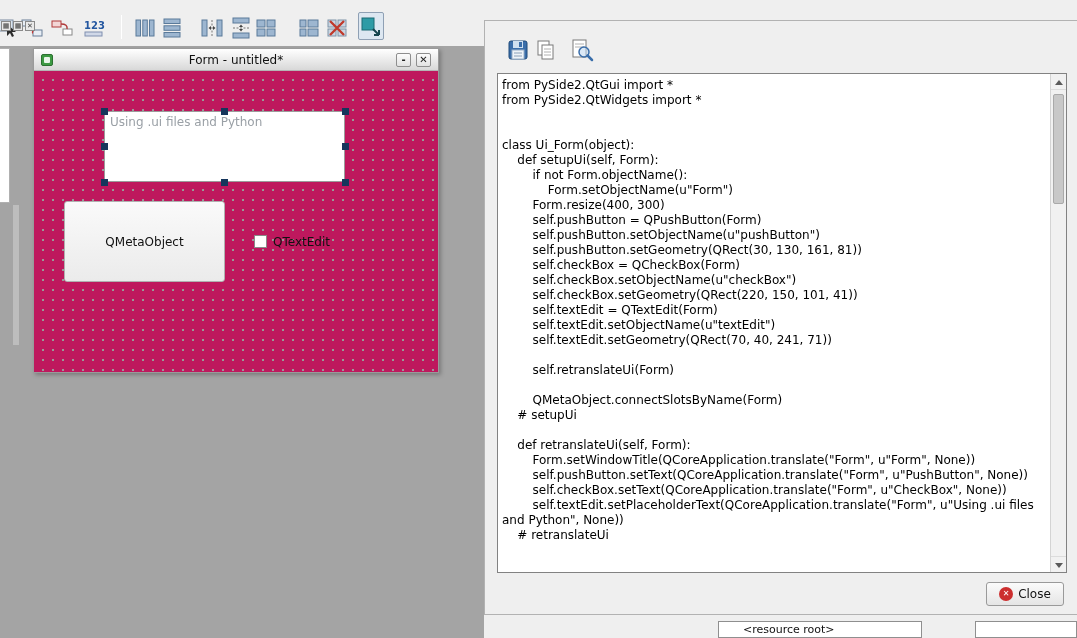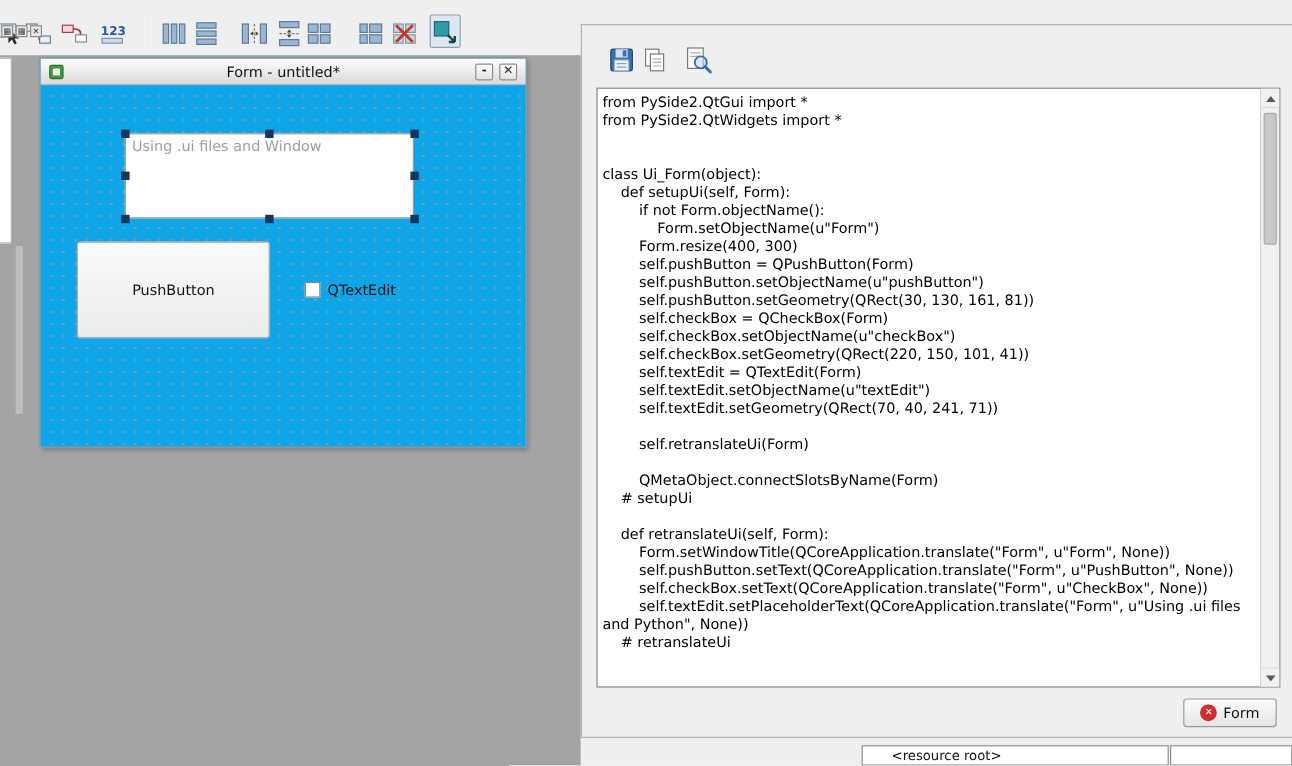--- a/index.html
+++ b/index.html
@@ -20,21 +20,21 @@
   
   .dock-mini { position:absolute; left:1px; top:21px; display:flex; gap:2px; z-index:5; }
   .dmi { width:10px; height:10px; border:1px solid #8a8a8a; background:#e9e9e9; font-size:7px; line-height:8px; text-align:center; color:#444; }
 
   
   .canvas { position:absolute; left:0; top:46px; width:484px; height:592px; background:#a4a4a4; }
   .left-white-strip { position:absolute; left:0; top:2px; width:10px; height:155px; background:#ffffff; border:1px solid #b0b0b0; border-left:none; }
   .left-scroll-frag { position:absolute; left:13px; top:159px; width:6px; height:140px; background:#bdbdbd; }
 
   
-  .form-window { position:absolute; left:33px; top:2px; width:406px; height:325px; background:#0ea5e9; border:1px solid #9a9a9a; box-shadow:2px 2px 4px rgba(0,0,0,0.25); }
+  .form-window { position:absolute; left:33px; top:2px; width:406px; height:325px; background:#be185d; border:1px solid #9a9a9a; box-shadow:2px 2px 4px rgba(0,0,0,0.25); }
   .form-titlebar { position:relative; height:22px; background:linear-gradient(#ffffff,#d8d8d8); border-bottom:1px solid #b5b5b5; display:flex; align-items:center; }
   .form-icon { position:absolute; left:7px; top:5px; width:12px; height:12px; background:#3d9a43; border:1px solid #2c7031; border-radius:2px; }
   .form-icon::after { content:""; position:absolute; left:2px; top:2px; width:6px; height:6px; background:#eaf6ea; border-radius:1px; }
   .form-title { width:100%; text-align:center; font-size:12px; color:#111; }
   .tb-btn { position:absolute; top:4px; width:15px; height:14px; border:1px solid #8e8e8e; border-radius:2px; background:linear-gradient(#fdfdfd,#e2e2e2); font-size:10px; line-height:12px; text-align:center; font-weight:bold; color:#222; }
   .tb-min { right:27px; }
   .tb-close { right:7px; }
   .form-body { position:absolute; left:0; top:22px; right:0; bottom:0;
     background-image:radial-gradient(circle,#9a9a9a 1px,rgba(0,0,0,0) 1.15px);
     background-size:10px 10px; background-position:4px 4px; }
@@ -57,21 +57,21 @@
   .vs-down { bottom:0; border-top:1px solid #dcdcdc; }
   .tri-up { position:absolute; left:4px; top:6px; width:0; height:0; border-left:4px solid transparent; border-right:4px solid transparent; border-bottom:5px solid #5a5a5a; }
   .tri-down { position:absolute; left:4px; top:6px; width:0; height:0; border-left:4px solid transparent; border-right:4px solid transparent; border-top:5px solid #5a5a5a; }
   .vs-thumb { position:absolute; left:2px; top:20px; width:11px; height:110px; background:#c8c8c8; border:1px solid #a9a9a9; border-radius:2px; }
 
   .close-btn { position:absolute; left:501px; top:561px; width:78px; height:24px; border:1px solid #9a9a9a; border-radius:3px; background:linear-gradient(#fbfbfb,#e5e5e5); display:flex; align-items:center; justify-content:center; gap:5px; font-size:12px; color:#111; }
   .close-x { width:14px; height:14px; border-radius:50%; background:#cc2f2f; color:#fff; font-size:8px; line-height:14px; text-align:center; font-weight:bold; }
 
   
   .bottom-right { position:absolute; left:484px; top:615px; width:593px; height:23px; background:#efefef; }
-  .res-box { position:absolute; left:234px; top:6px; width:256px; height:17px; background:#fff; border:1px solid #8f8f8f; font-size:11px; padding:1px 0 0 24px; color:#111; }
+  .res-box { position:absolute; left:234px; top:6px; width:204px; height:17px; background:#fff; border:1px solid #8f8f8f; font-size:11px; padding:1px 0 0 24px; color:#111; }
   .res-box2 { position:absolute; left:491px; top:6px; width:102px; height:17px; background:#fff; border:1px solid #8f8f8f; }
 
   svg { display:block; }
 </style>
 </head>
 <body>
 
 <div class="root">
 
   <div class="menubar">
@@ -201,34 +201,34 @@
     <div class="form-window">
       <div class="form-titlebar">
         <div class="form-icon"></div>
         <div class="form-title">Form - untitled*</div>
         <div class="tb-btn tb-min">-</div>
         <div class="tb-btn tb-close">✕</div>
       </div>
       <div class="form-body">
 
         <div class="w-textedit">
-          <div class="placeholder">Using .ui files and Window</div>
+          <div class="placeholder">Using .ui files and Python</div>
         </div>
 
         <div class="handle" style="left:67px;top:37px"></div>
         <div class="handle" style="left:187px;top:37px"></div>
         <div class="handle" style="left:308px;top:37px"></div>
         <div class="handle" style="left:67px;top:72px"></div>
         <div class="handle" style="left:308px;top:72px"></div>
         <div class="handle" style="left:67px;top:108px"></div>
         <div class="handle" style="left:187px;top:108px"></div>
         <div class="handle" style="left:308px;top:108px"></div>
 
         <div class="w-pushbutton">
-          <span>PushButton</span>
+          <span>QMetaObject</span>
         </div>
 
         <div class="w-checkbox">
           <span class="cb-ind"></span>
           <span>QTextEdit</span>
         </div>
 
       </div>
     </div>
   </div>
@@ -301,21 +301,21 @@
           </div>
         <div class="vs-thumb"></div>
         <div class="vs-btn vs-down">
             <div class="tri-down"></div>
           </div>
       </div>
     </div>
 
     <div class="close-btn">
       <span class="close-x">✕</span>
-      <span>Form</span>
+      <span>Close</span>
     </div>
   </div>
 
   <div class="bottom-right">
     <div class="res-box">&lt;resource root&gt;</div>
     <div class="res-box2"></div>
   </div>
 
 </div>
 

